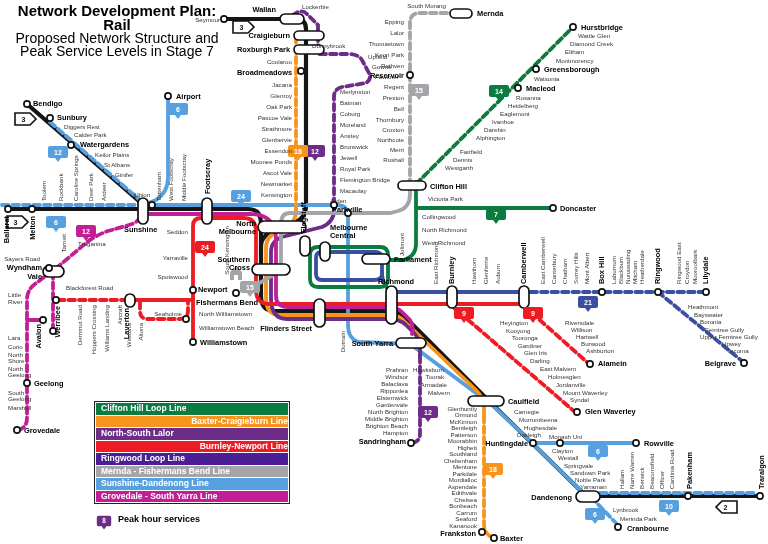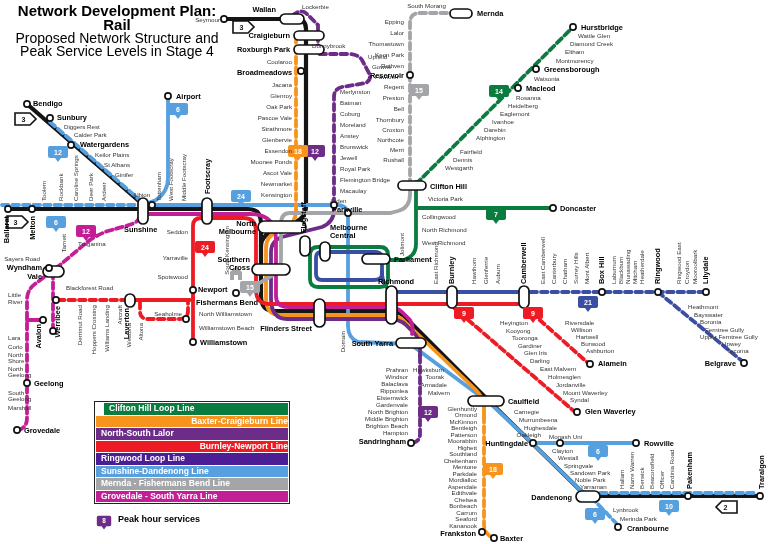--- a/index.html
+++ b/index.html
@@ -471,30 +471,30 @@
       <text x="644" y="489" font-size="6.2" fill="#333" transform="rotate(-90 644 489)">Berwick</text>
       <text x="654" y="489" font-size="6.2" fill="#333" transform="rotate(-90 654 489)">Beaconsfield</text>
       <text x="664" y="489" font-size="6.2" fill="#333" transform="rotate(-90 664 489)">Officer</text>
       <text x="674" y="489" font-size="6.2" fill="#333" transform="rotate(-90 674 489)">Cardinia Road</text>
       <text x="692" y="489" font-size="7.4" fill="#000" font-weight="bold" transform="rotate(-90 692 489)">Pakenham</text>
       <text x="764" y="489" font-size="7.4" fill="#000" font-weight="bold" transform="rotate(-90 764 489)">Traralgon</text>
     </svg>
   <div id="title-block">
     <div class="t1">Network Development Plan: Rail</div>
     <div class="t2">Proposed Network Structure and</div>
-    <div class="t2">Peak Service Levels in Stage 4</div>
+    <div class="t2">Peak Service Levels in Stage 7</div>
   </div>
   <div id="legend">
-      <div class="legend-row" style="background: rgb(10, 124, 63); margin-left: 8px;">Clifton Hill Loop Line</div>
+      <div class="legend-row" style="background: rgb(10, 124, 63);">Clifton Hill Loop Line</div>
       <div class="legend-row" style="background: rgb(247, 148, 30); text-align: right;">Baxter-Craigieburn Line</div>
       <div class="legend-row" style="background: rgb(108, 44, 135);">North-South Lalor</div>
       <div class="legend-row" style="background: rgb(236, 27, 36); text-align: right;">Burnley-Newport Line</div>
       <div class="legend-row" style="background: #4c1d95;">Ringwood Loop Line</div>
+      <div class="legend-row" style="background: rgb(163, 165, 168);">Mernda - Fishermans Bend Line</div>
       <div class="legend-row" style="background: rgb(86, 160, 223);">Sunshine-Dandenong Line</div>
-      <div class="legend-row" style="background: rgb(163, 165, 168);">Mernda - Fishermans Bend Line</div>
       <div class="legend-row" style="background: rgb(196, 30, 151);">Grovedale - South Yarra Line</div>
     </div>
   <div id="peak-row">
     <svg width="16" height="18" viewBox="-10 -8 20 22">
       <path d="M-7,-6 H7 Q9,-6 9,-4 V5 Q9,7 7,7 H3 L0,11 L-3,7 H-7 Q-9,7 -9,5 V-4 Q-9,-6 -7,-6" fill="#6C2C87"></path>
       <text x="0" y="3.6" text-anchor="middle" font-size="8" font-weight="bold" fill="#fff">8</text>
     </svg>
     <span class="peak-label">Peak hour services</span>
   </div>
 </div>

